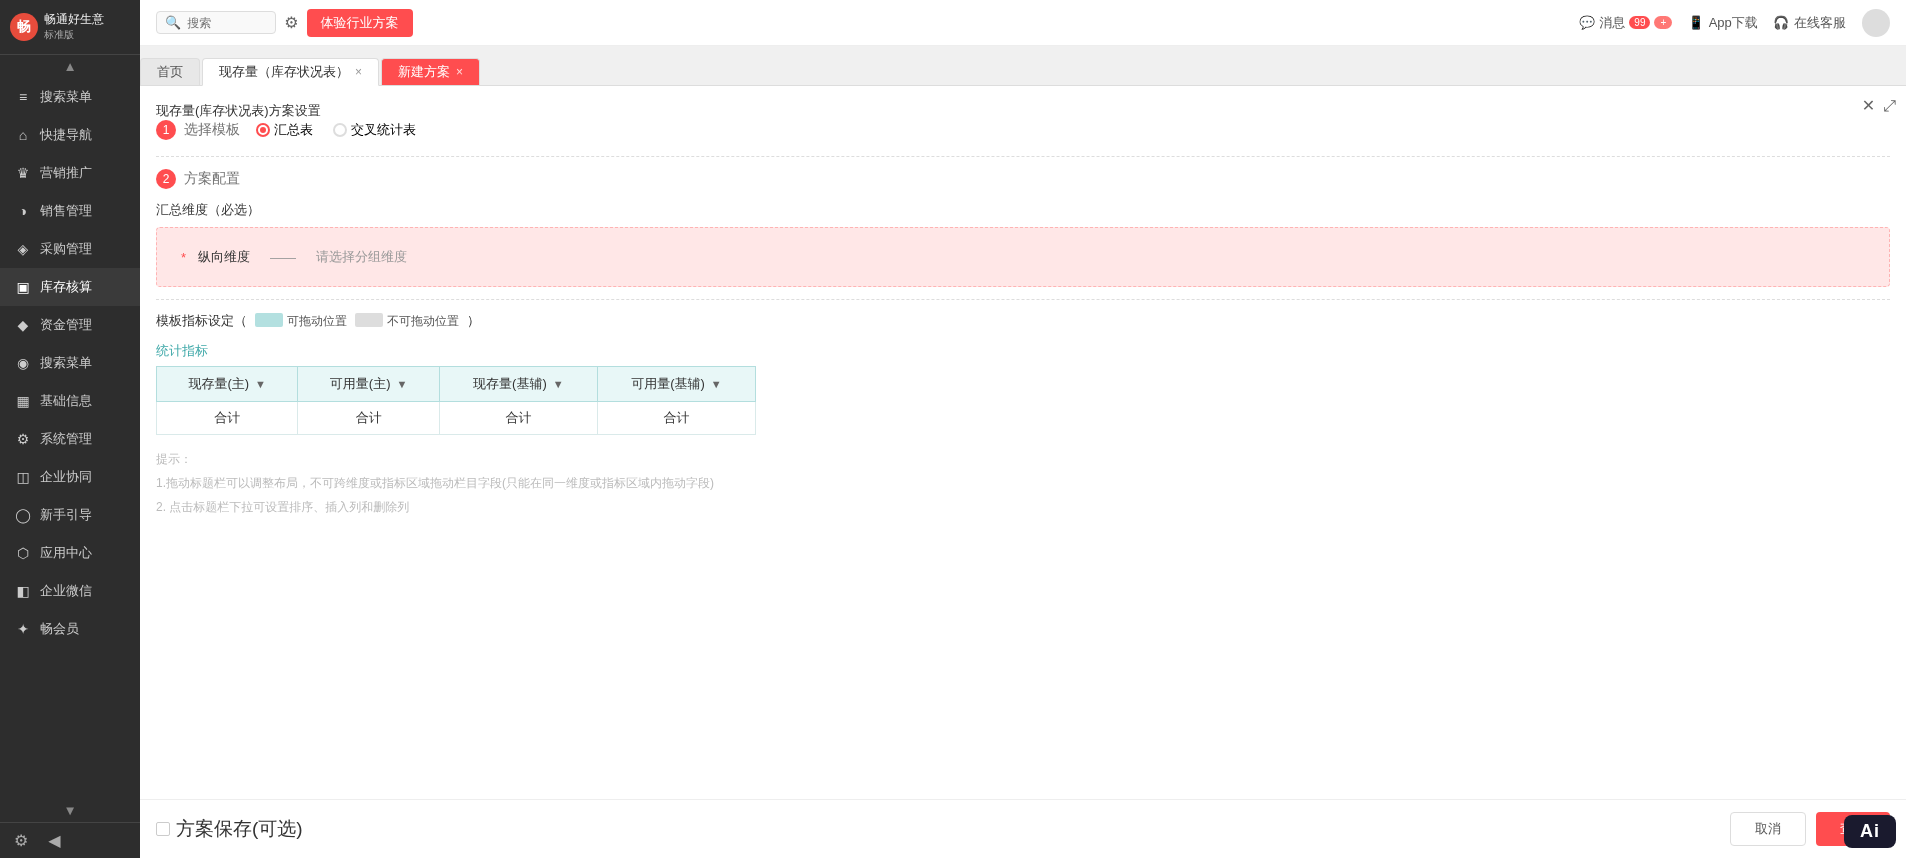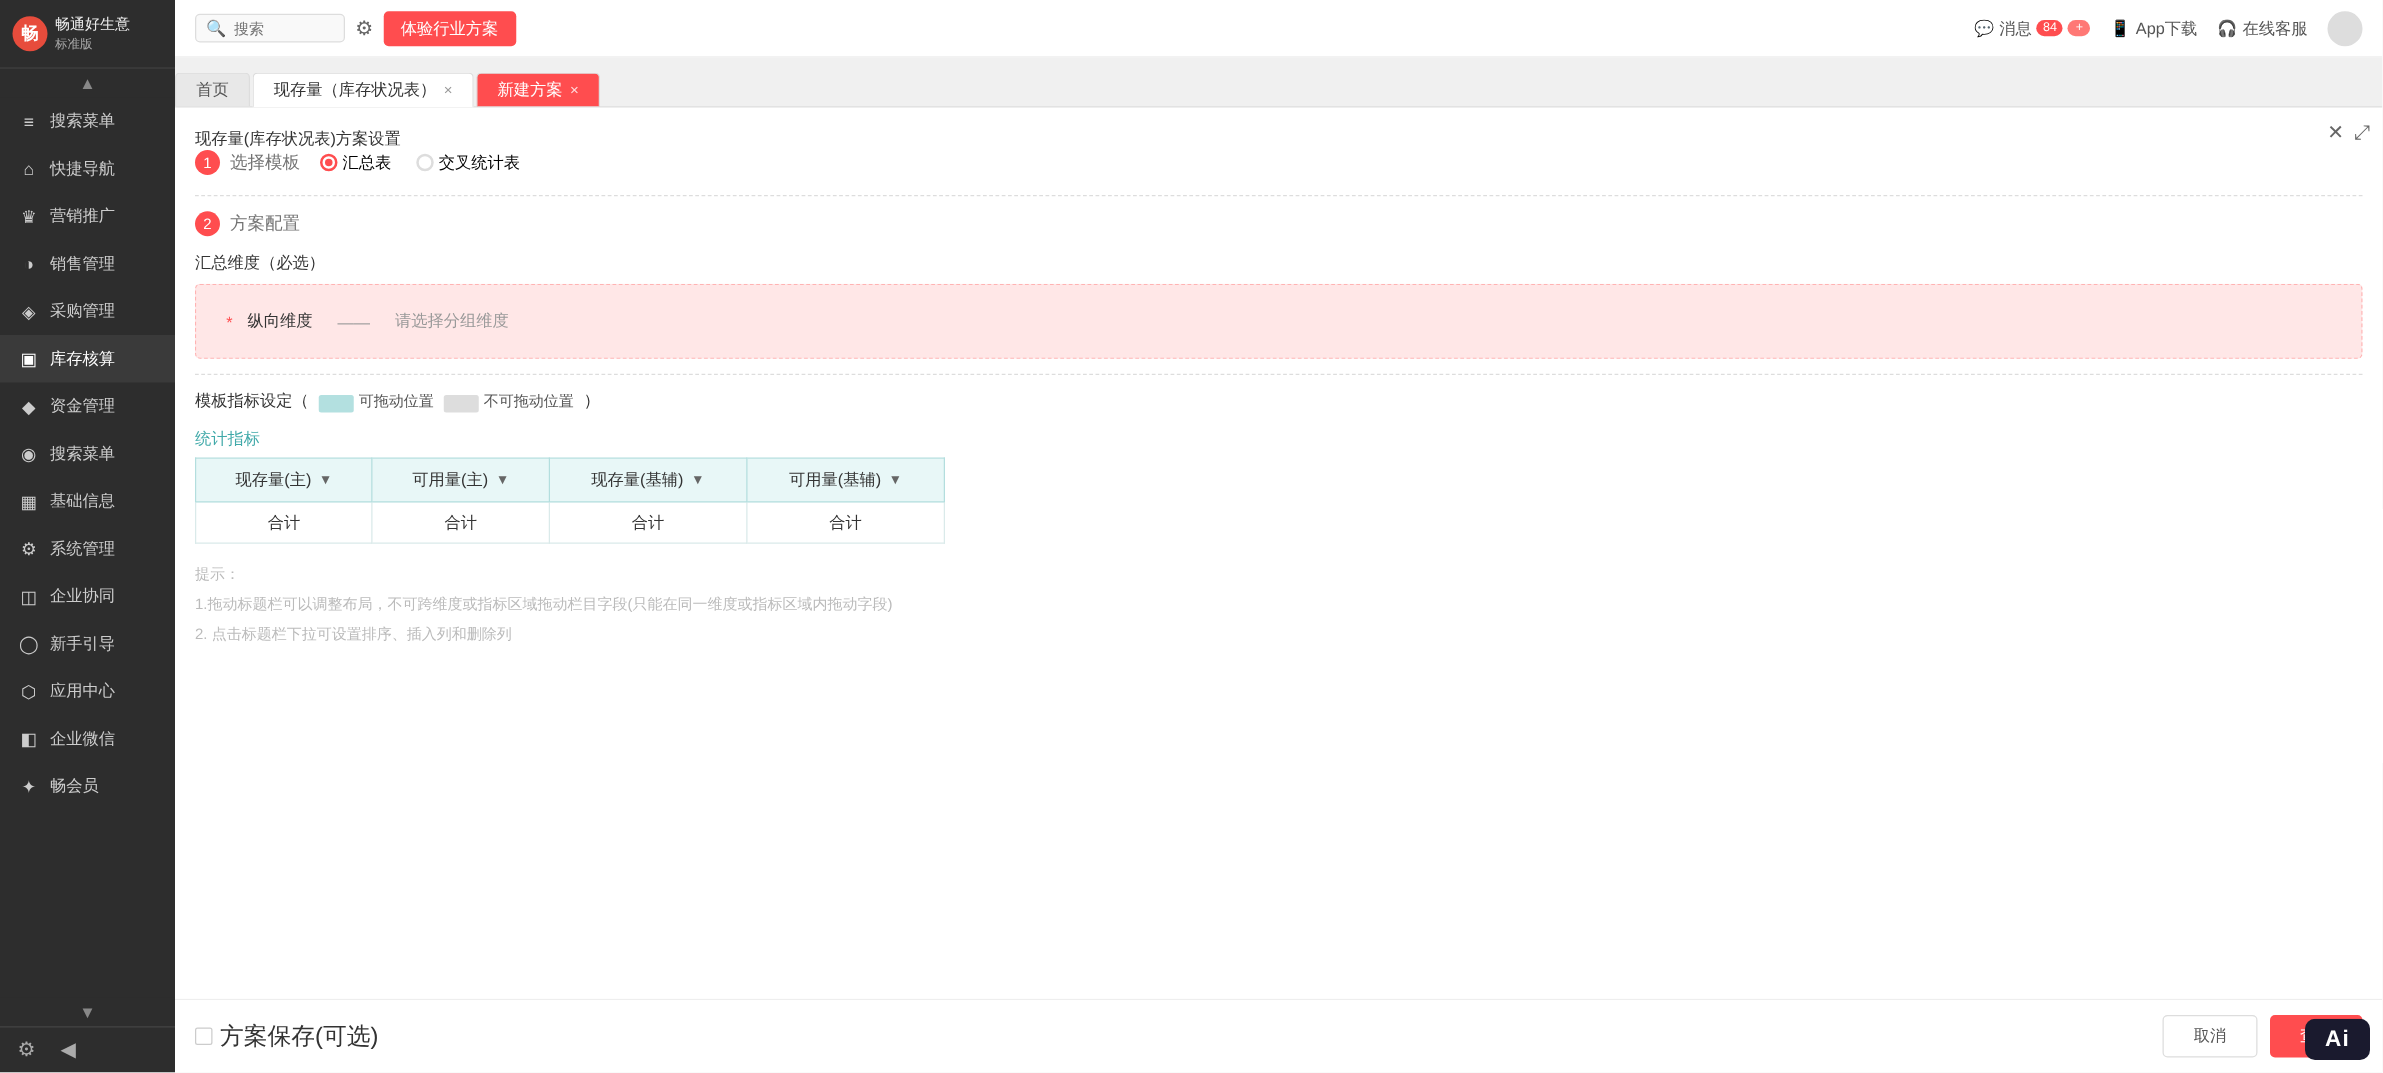--- a/index.html
+++ b/index.html
@@ -133,21 +133,21 @@
     }
     .dimension-row { display: flex; align-items: center; gap: 12px; }
     .dimension-required { color: #ff4d4f; font-size: 13px; }
     .dimension-text { font-size: 13px; color: #333; }
     .dimension-dash { color: #999; margin: 0 8px; }
     .dimension-placeholder { color: #999; font-size: 13px; }
 
     
     .indicator-settings { margin-bottom: 12px; }
     .indicator-settings-label { font-size: 13px; color: #333; margin-bottom: 8px; display: flex; align-items: center; gap: 8px; }
-    .legend-item { display: flex; align-items: flex-end; gap: 4px; font-size: 12px; color: #555; }
+    .legend-item { display: flex; align-items: flex-start; gap: 4px; font-size: 12px; color: #555; }
     .legend-box-draggable { width: 28px; height: 14px; background: #b3e0e0; border-radius: 2px; }
     .legend-box-fixed { width: 28px; height: 14px; background: #ddd; border-radius: 2px; }
 
     
     .stats-table-section { margin-bottom: 8px; }
     .stats-label { font-size: 13px; color: #40a9a9; margin-bottom: 6px; font-weight: 500; }
     .stats-table { border-collapse: collapse; width: auto; min-width: 600px; }
     .stats-table th {
       background: #e8f7f7; border: 1px solid #b3dede; padding: 8px 16px;
       font-weight: normal; font-size: 13px; color: #333; text-align: center;
@@ -280,21 +280,21 @@
         <span>🔍</span>
         <input type="text" placeholder="搜索" style="">
       </div>
       <span class="topbar-settings">⚙</span>
       <button class="topbar-btn">体验行业方案</button>
     </div>
     <div class="topbar-right">
       <div class="topbar-right-item">
         <span>💬</span>
         <span>消息</span>
-        <span class="badge">84</span>
+        <span class="badge">99</span>
         <span class="badge badge-plus">+</span>
       </div>
       <div class="topbar-right-item">
         <span>📱</span>
         <span>App下载</span>
       </div>
       <div class="topbar-right-item">
         <span>🎧</span>
         <span>在线客服</span>
       </div>

